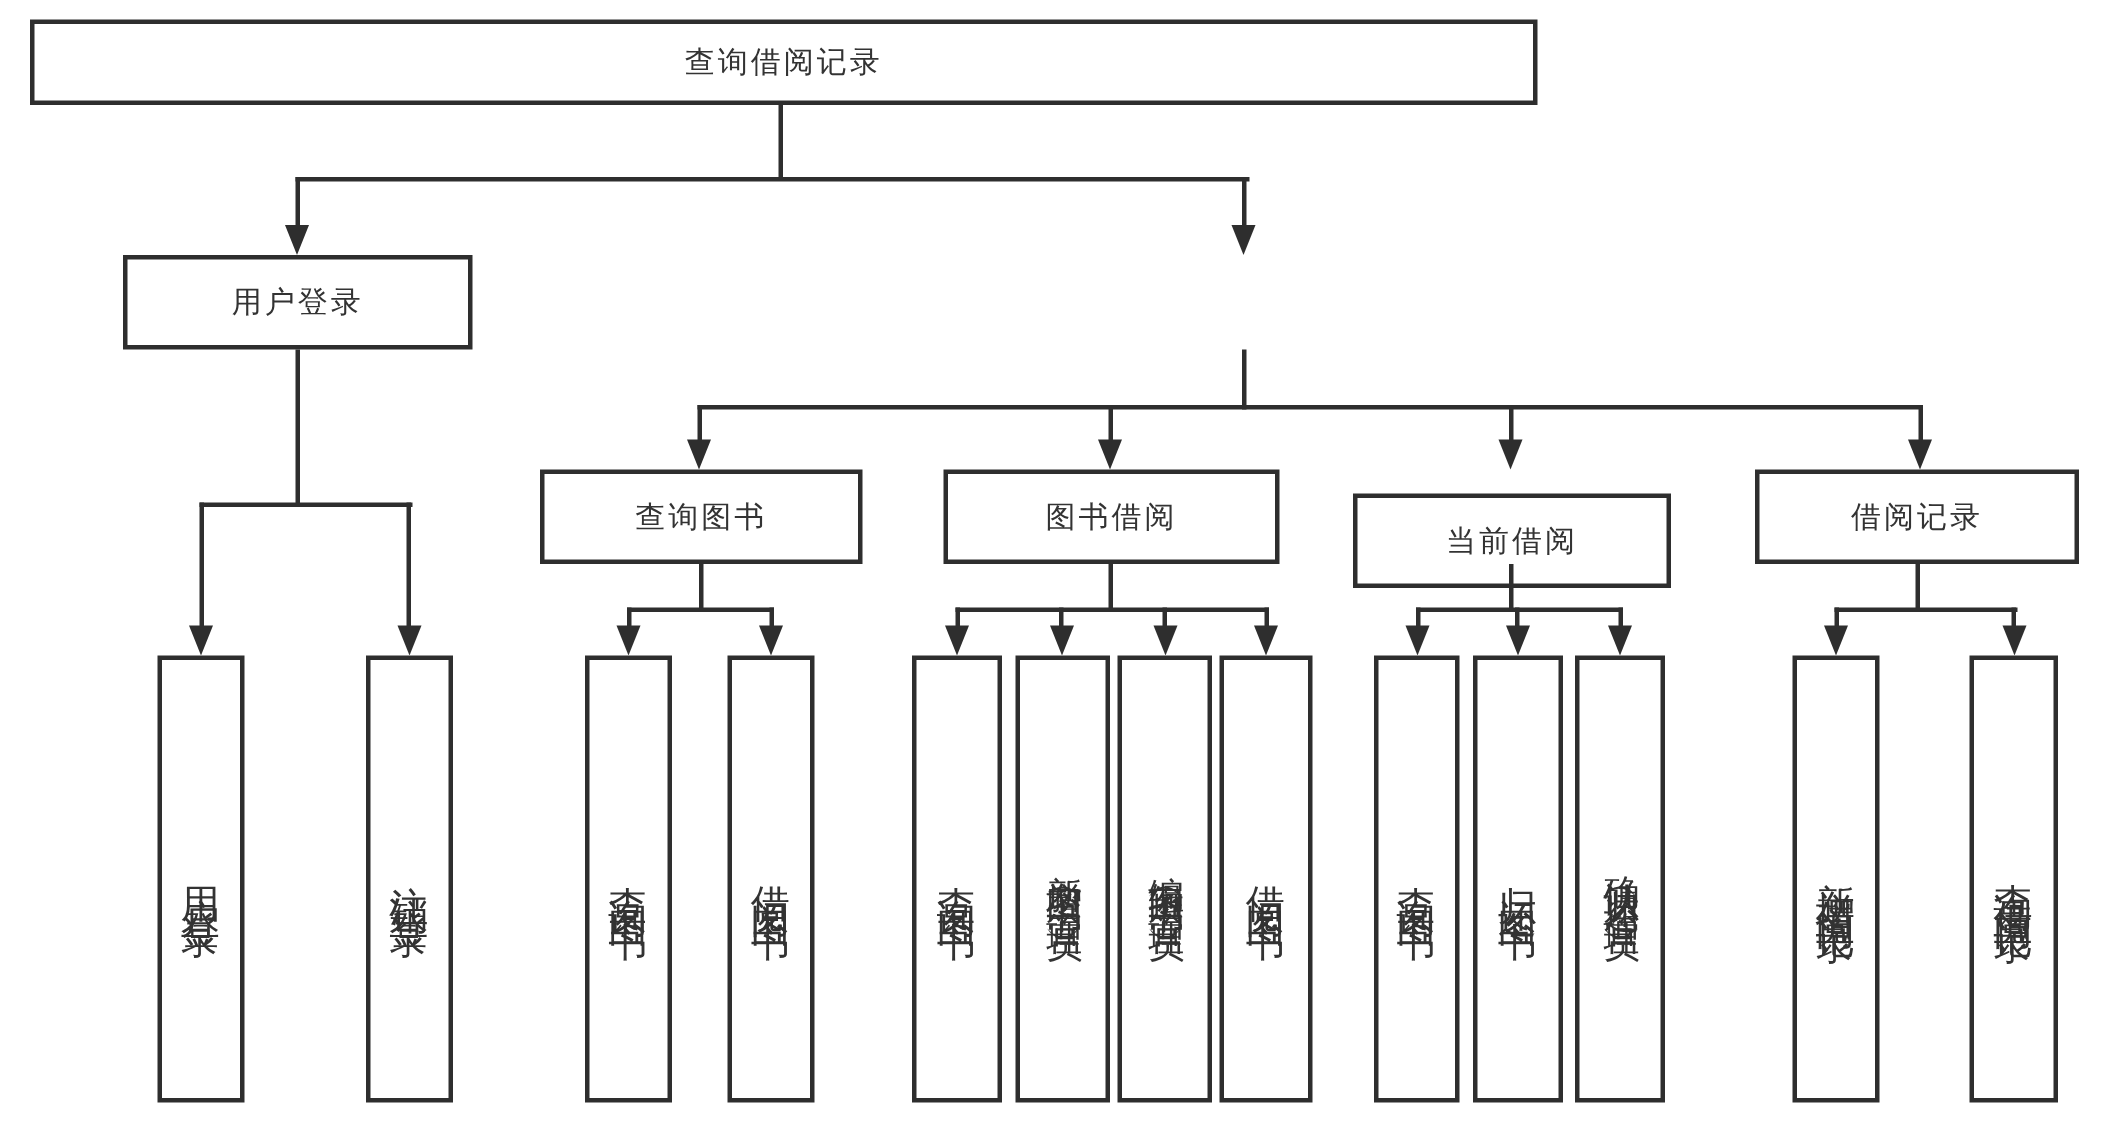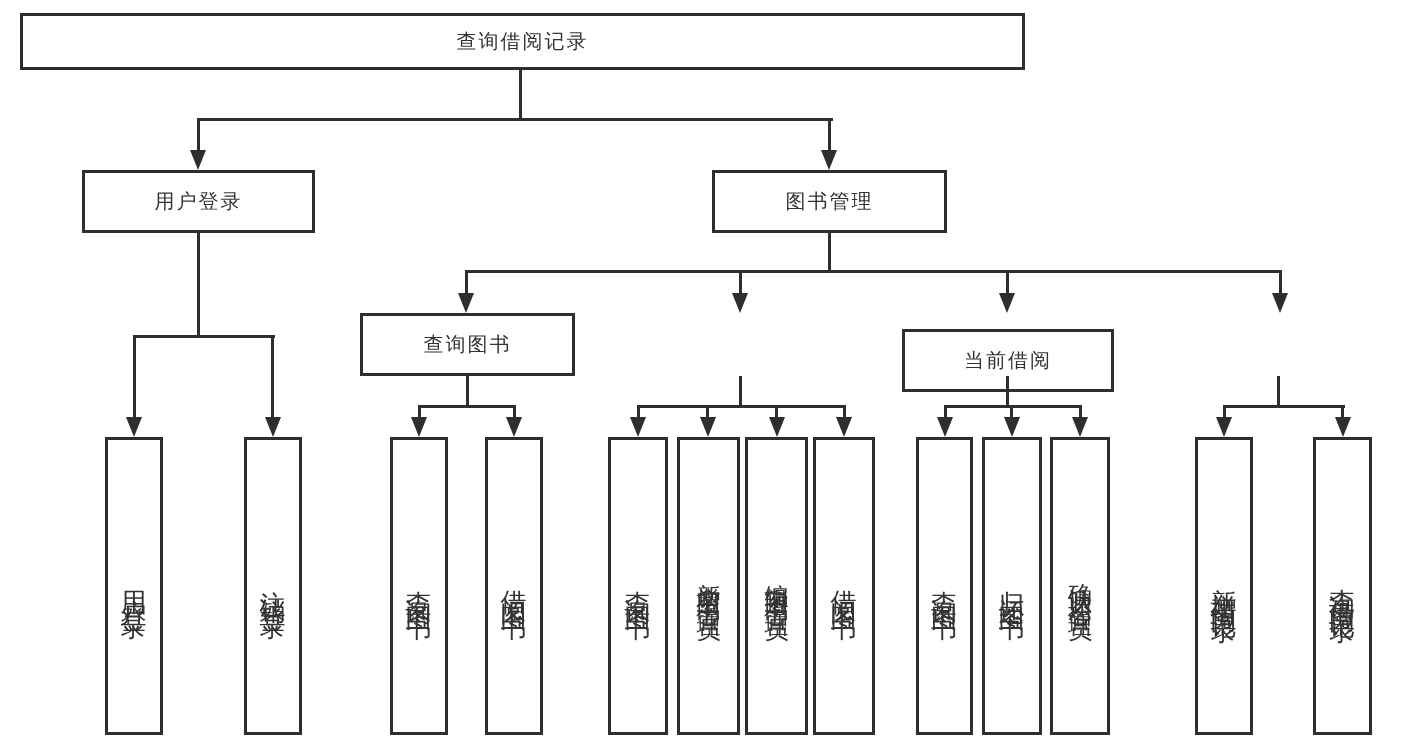--- a/index.html
+++ b/index.html
@@ -70,23 +70,20 @@
   <div class="line" style="left:519px;top:70px;width:3px;height:50px"></div>
   <div class="line" style="left:197px;top:118px;width:636px;height:3px"></div>
   <div class="line" style="left:197px;top:118px;width:3px;height:34px"></div>
   <div class="arrow" style="left:190px;top:150px"></div>
   <div class="line" style="left:828px;top:118px;width:3px;height:34px"></div>
   <div class="arrow" style="left:821px;top:150px"></div>
 
   <div class="box h" style="left:82px;top:170px;width:233px;height:63px">
     <span>用户登录</span>
   </div>
-  <div class="box h" style="left:712px;top:170px;width:235px;height:63px">
-    <span>图书管理</span>
-  </div>
 
   <div class="line" style="left:197px;top:233px;width:3px;height:105px"></div>
   <div class="line" style="left:133px;top:335px;width:142px;height:3px"></div>
   <div class="line" style="left:133px;top:335px;width:3px;height:85px"></div>
   <div class="arrow" style="left:126px;top:417px"></div>
   <div class="line" style="left:271px;top:335px;width:3px;height:85px"></div>
   <div class="arrow" style="left:265px;top:417px"></div>
 
   <div class="line" style="left:828px;top:233px;width:3px;height:40px"></div>
   <div class="line" style="left:465px;top:270px;width:817px;height:3px"></div>
@@ -95,22 +92,28 @@
   <div class="line" style="left:739px;top:270px;width:3px;height:26px"></div>
   <div class="arrow" style="left:732px;top:293px"></div>
   <div class="line" style="left:1006px;top:270px;width:3px;height:26px"></div>
   <div class="arrow" style="left:999px;top:293px"></div>
   <div class="line" style="left:1279px;top:270px;width:3px;height:26px"></div>
   <div class="arrow" style="left:1272px;top:293px"></div>
 
   <div class="box h" style="left:360px;top:313px;width:215px;height:63px">
     <span>查询图书</span>
   </div>
+  <div class="box h" style="left:629px;top:313px;width:224px;height:63px">
+    <span>图书借阅</span>
+  </div>
   <div class="box h" style="left:902px;top:329px;width:212px;height:63px">
     <span>当前借阅</span>
+  </div>
+  <div class="box h" style="left:1170px;top:313px;width:216px;height:63px">
+    <span>借阅记录</span>
   </div>
 
   <div class="line" style="left:466px;top:376px;width:3px;height:32px"></div>
   <div class="line" style="left:418px;top:405px;width:98px;height:3px"></div>
   <div class="line" style="left:418px;top:405px;width:3px;height:16px"></div>
   <div class="arrow" style="left:411px;top:417px"></div>
   <div class="line" style="left:513px;top:405px;width:3px;height:16px"></div>
   <div class="arrow" style="left:506px;top:417px"></div>
 
   <div class="line" style="left:739px;top:376px;width:3px;height:32px"></div>

